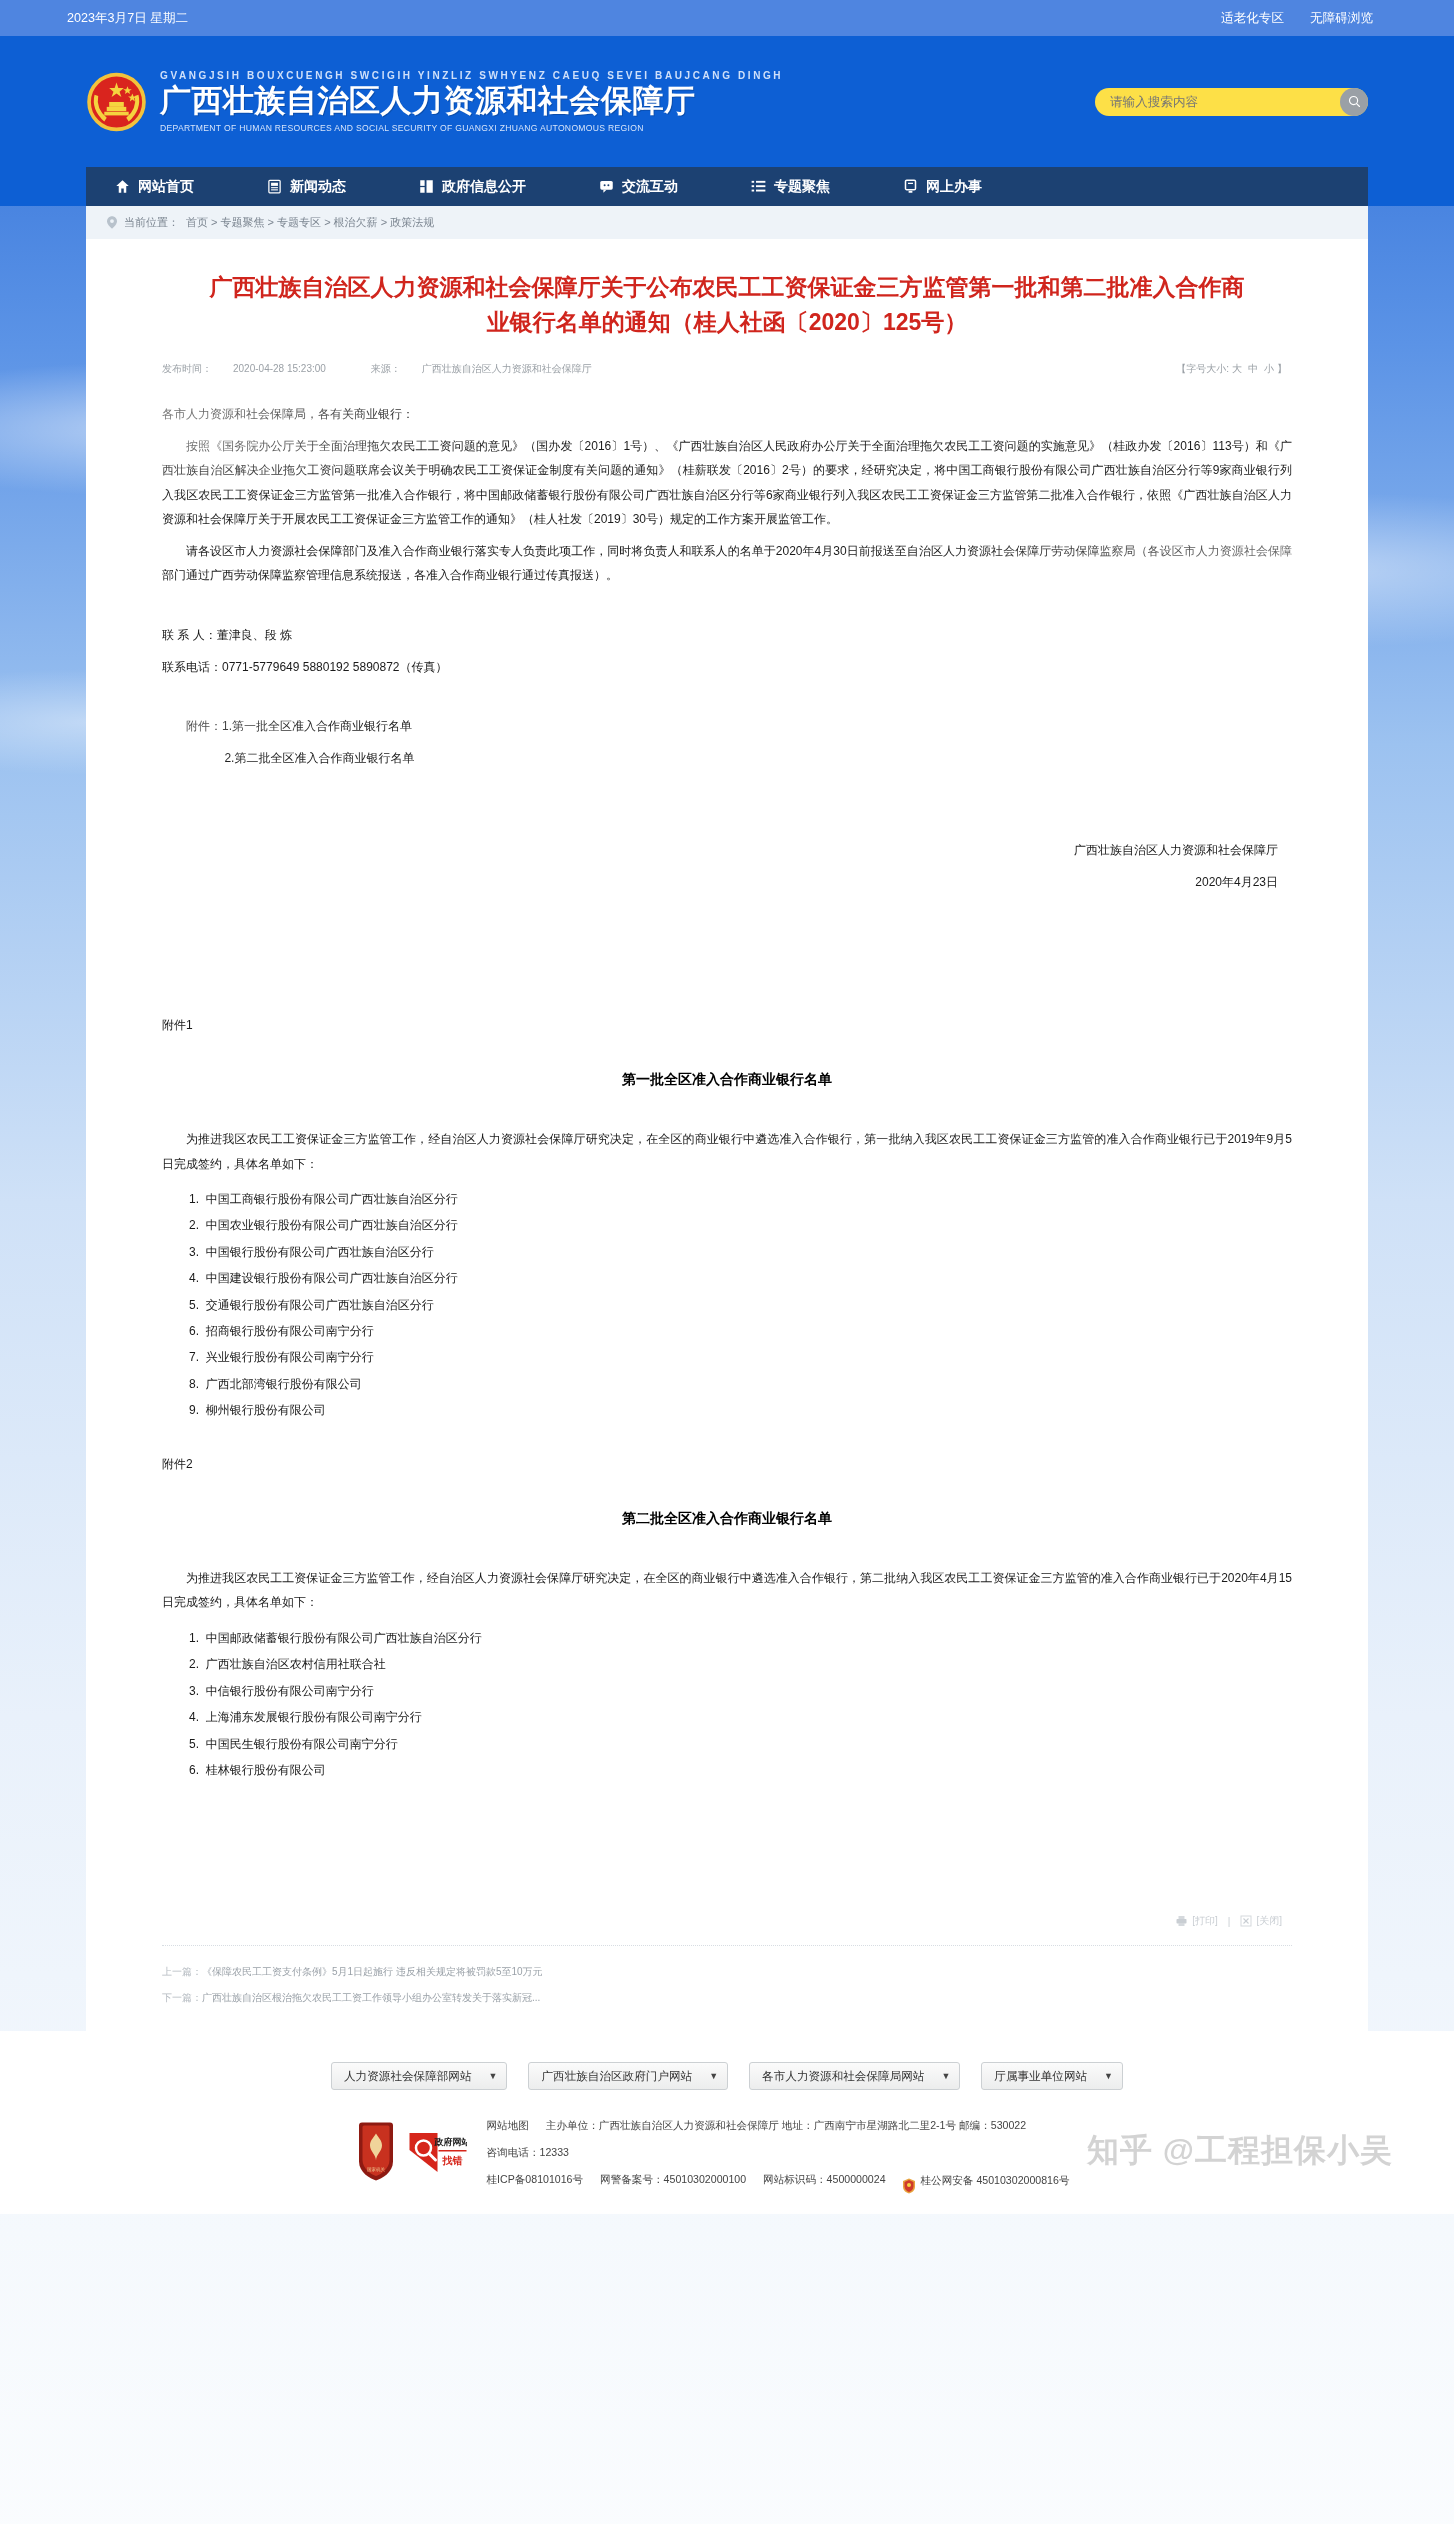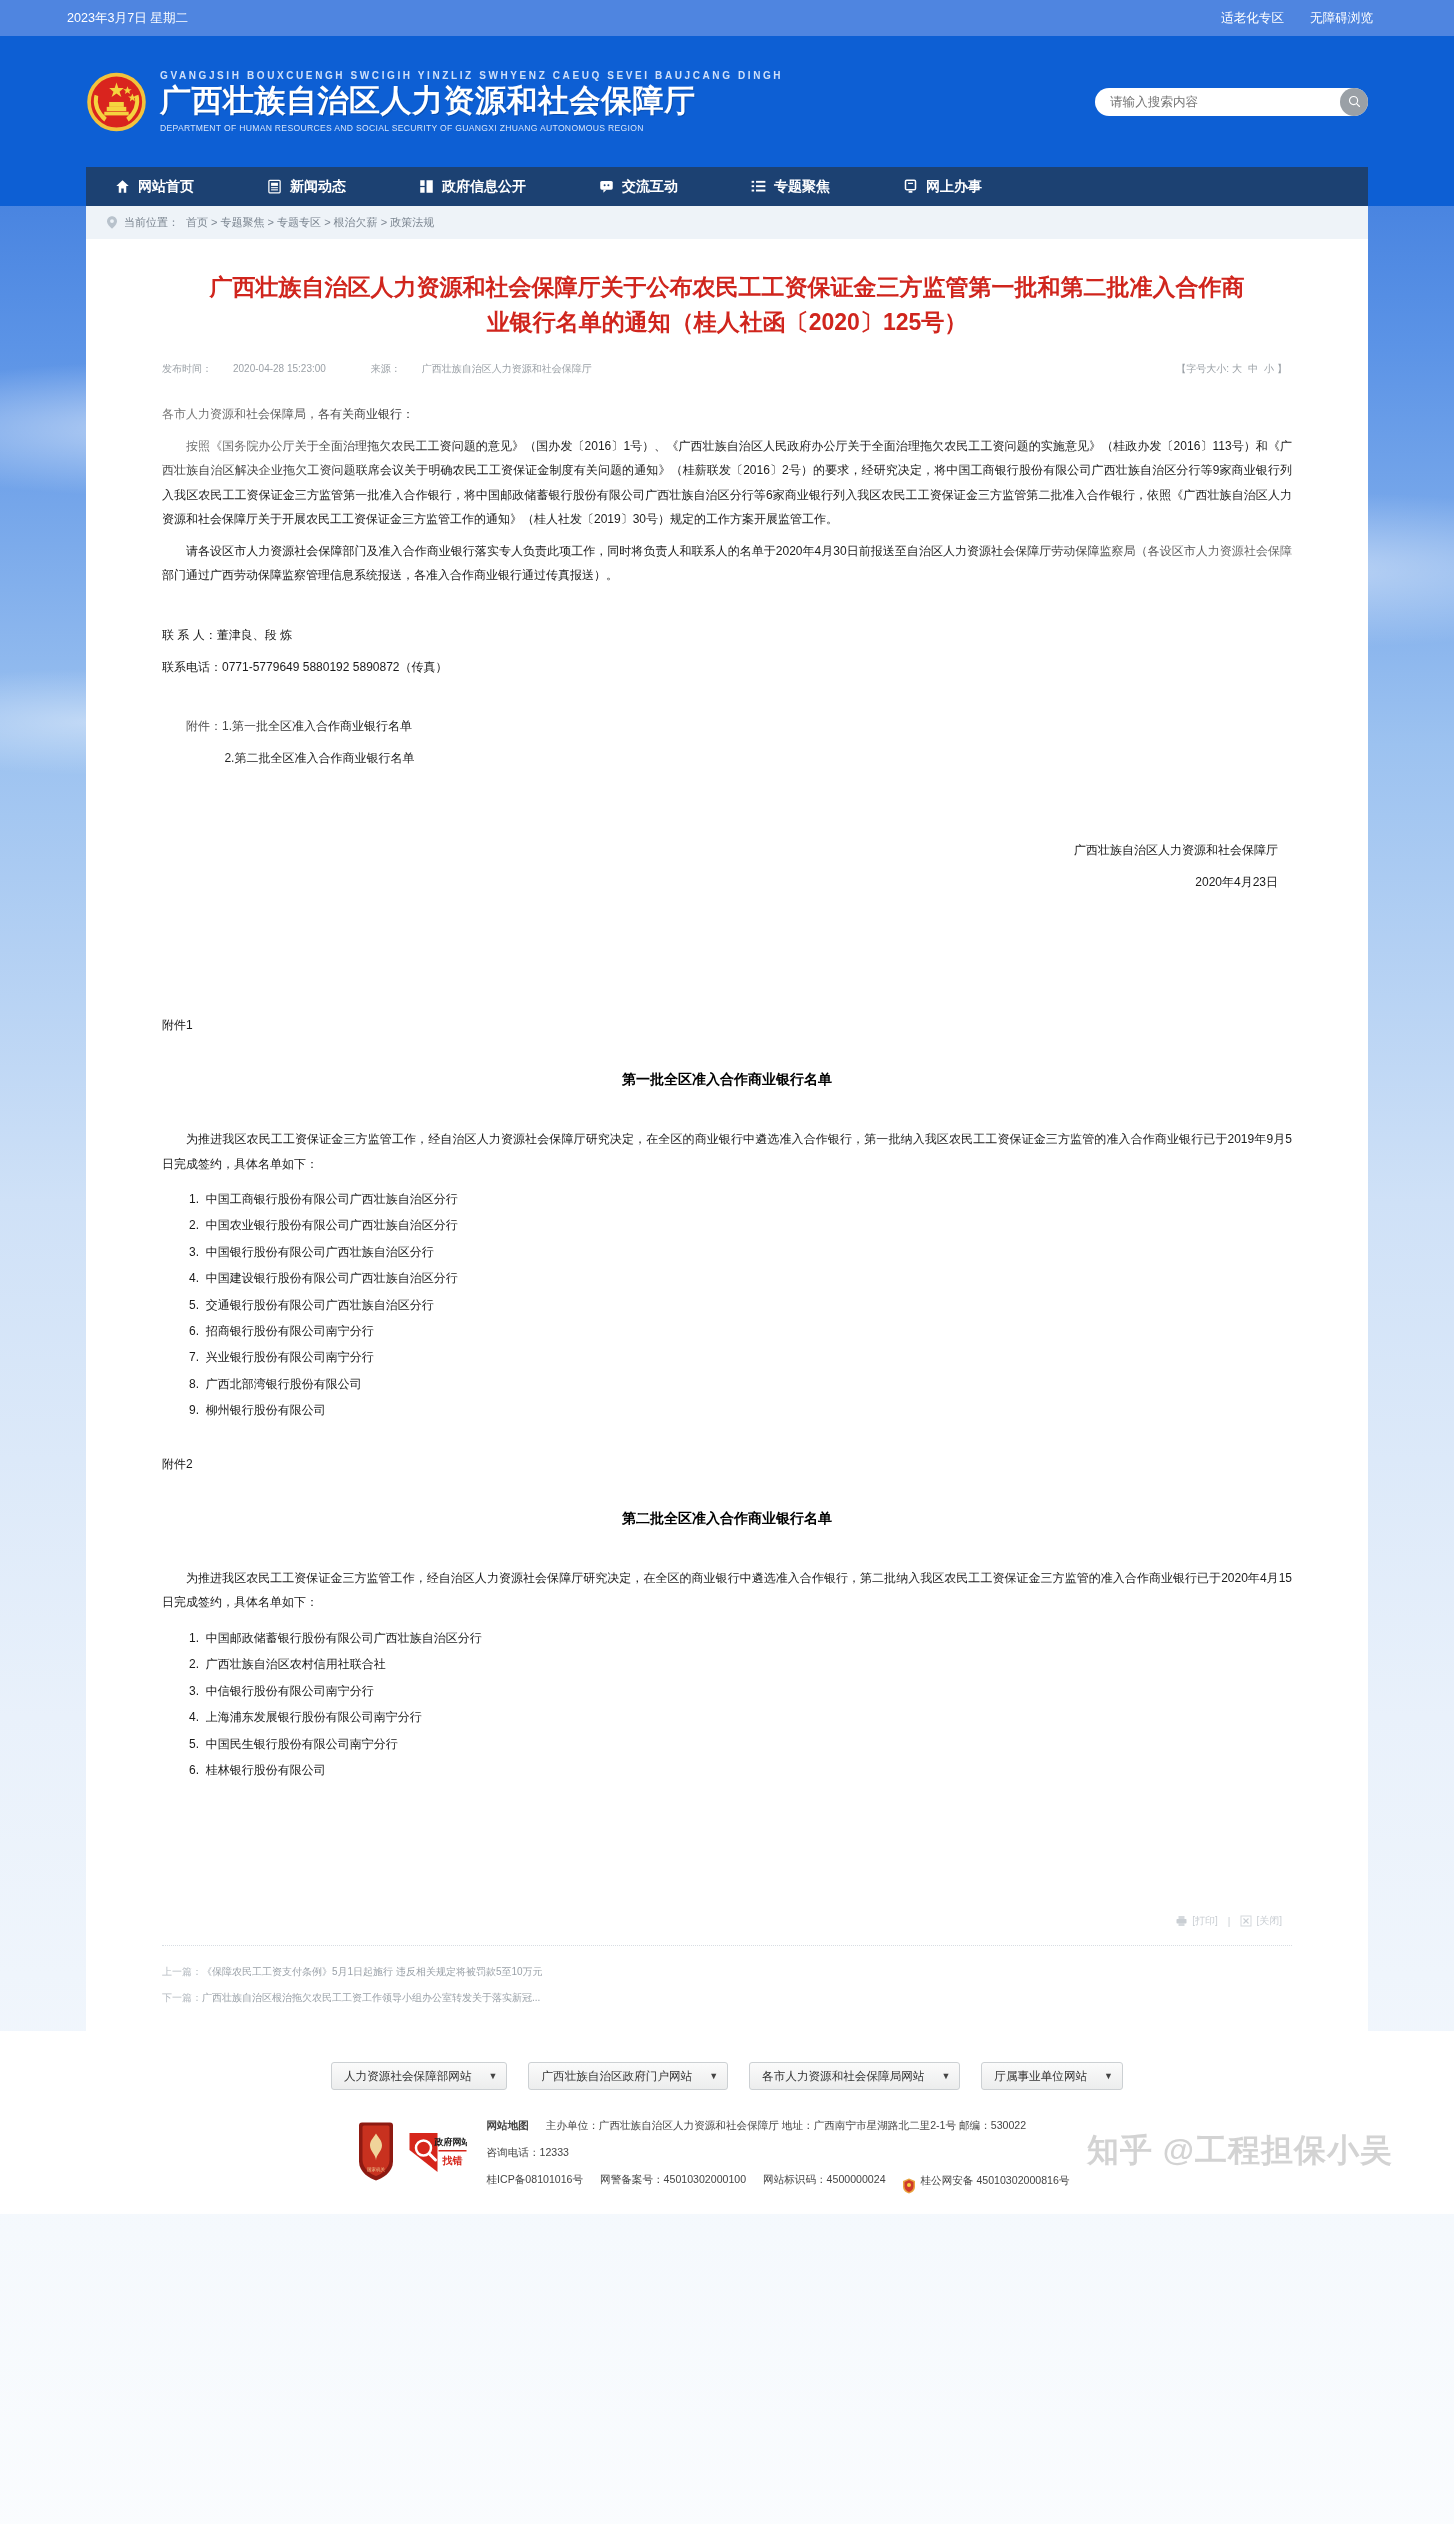--- a/index.html
+++ b/index.html
@@ -54,21 +54,21 @@
   .zh-main {
     font-size: 31px; font-weight: bold; color: #ffffff;
     letter-spacing: 0.5px; white-space: nowrap; line-height: 1.1;
     text-shadow: 1px 1px 0 rgba(0,0,0,0.18);
   }
   .zh-en {
     font-size: 8.6px; color: #d7e5fb; letter-spacing: 0.3px; margin-top: 4px; white-space: nowrap;
   }
   .header .hspacer { flex: 1; }
   .searchbox {
-    width: 273px; height: 28px; border-radius: 14px; background: #ffffff;
+    width: 273px; height: 28px; border-radius: 14px; background: #fde047;
     display: flex; align-items: center; padding-left: 15px; position: relative;
   }
   .searchbox input {
     border: none; outline: none; background: transparent;
     font-size: 12.6px; color: #7a7a7a; width: 207px;
     font-family: "Liberation Sans", sans-serif;
   }
   .searchbtn {
     position: absolute; right: 0; top: 0; width: 28px; height: 28px;
     border-radius: 50%; background: #9aa0a6; border: none; cursor: pointer;
@@ -157,21 +157,21 @@
     padding: 0 9px 0 12px; font-size: 11.6px; color: #333; cursor: pointer; gap: 17px;
   }
   .fsel .caret { font-size: 9px; color: #444; }
   .finfo {
     display: flex; align-items: flex-start; justify-content: center; gap: 20px;
     padding: 5px 0 20px 0;
   }
   .badges { display: flex; align-items: center; gap: 13px; padding-top: 8px; }
   .ftext { font-size: 10.6px; color: #444; line-height: 2.55; }
   .ftext .row span { margin-right: 14px; }
-  .ftext .maplink { color: #444; font-weight: bold; cursor: pointer; }
+  .ftext .maplink { color: #444; font-weight: normal; cursor: pointer; }
   .policebadge { display: inline-flex; align-items: flex-end; gap: 4px; vertical-align: middle; }
   .watermark {
     position: absolute; right: 61px; bottom: 41px;
     font-size: 32px; color: rgba(150,150,150,0.42); font-weight: bold;
     letter-spacing: 1px; pointer-events: none; white-space: nowrap;
   }
 </style>
 </head>
 <body>
 

